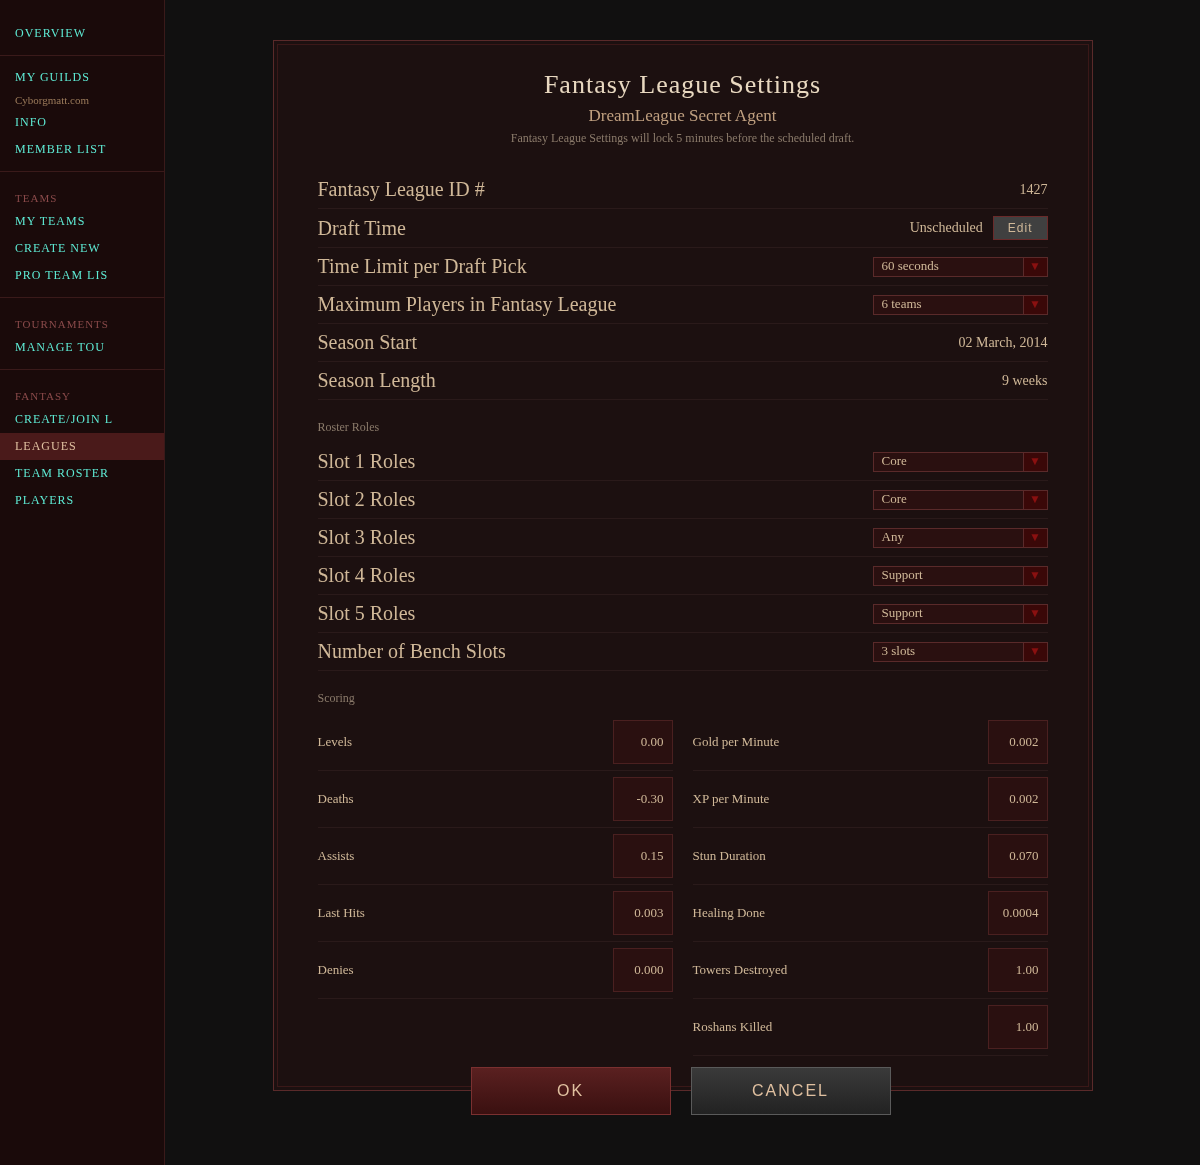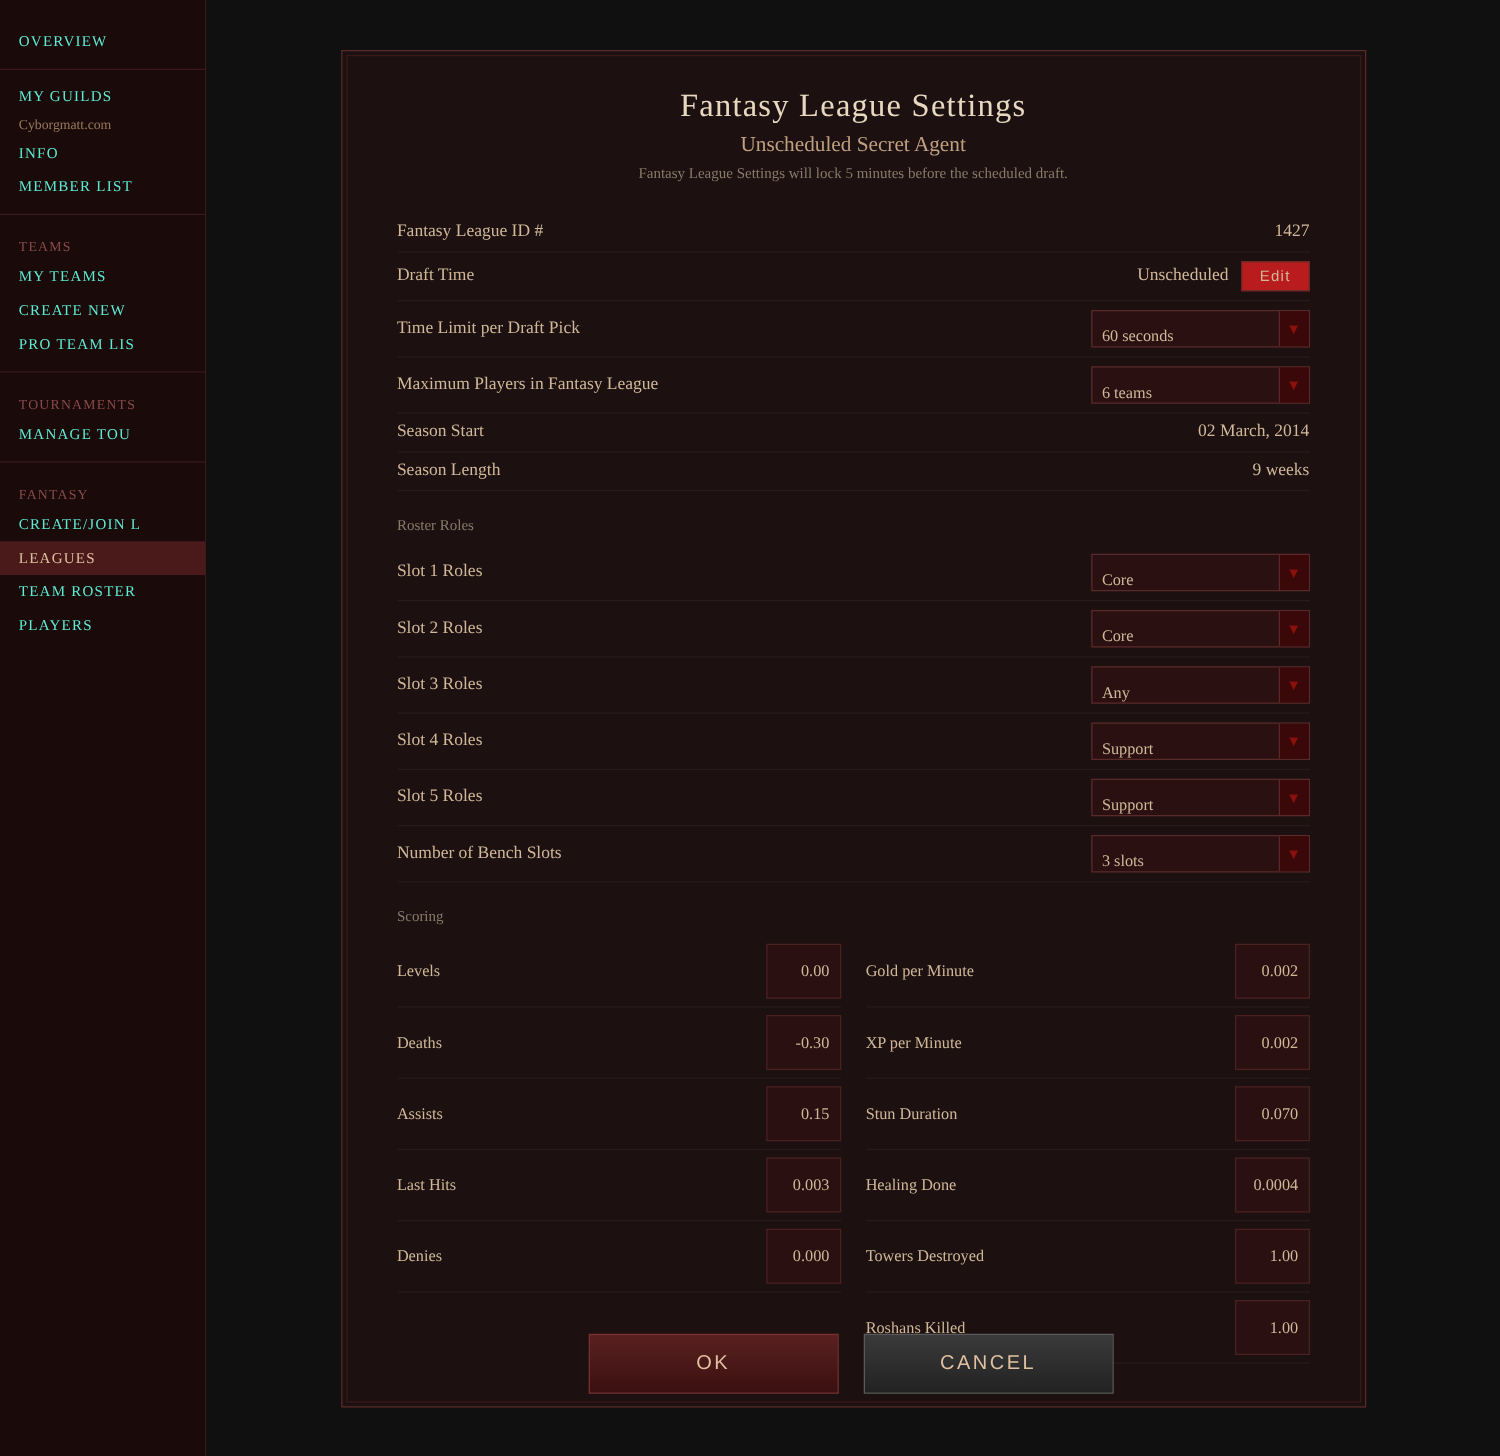--- a/index.html
+++ b/index.html
@@ -110,35 +110,35 @@
     }
     .setting-row {
       display: flex;
       align-items: center;
       justify-content: space-between;
       padding: 7px 0;
       border-bottom: 1px solid #2a1a1a;
     }
     .setting-label {
       color: #d0b898;
+      font-size: 20px;
+    }
+    .setting-value-plain {
+      color: #d0b898;
       font-size: 14px;
     }
-    .setting-value-plain {
-      color: #d0b898;
-      font-size: 14px;
-    }
 
     
     .dropdown {
       display: flex;
-      align-items: flex-end;
+      align-items: flex-start;
       background: #2a1010;
       border: 1px solid #5a2a2a;
       min-width: 160px;
-      height: 30px;
+      height: 20px;
       padding: 0 8px;
       cursor: pointer;
       position: relative;
     }
     .dropdown span {
       color: #d0b898;
       font-size: 13px;
       flex: 1;
     }
     .dropdown-arrow {
@@ -151,21 +151,21 @@
       display: flex;
       align-items: center;
       justify-content: center;
       position: absolute;
       right: 0;
       top: 0;
     }
 
     
     .edit-btn {
-      background: #b91c1c;
+      background: #404040;
       border: 1px solid #6a2a2a;
       color: #d0b898;
       font-size: 12px;
       padding: 4px 14px;
       cursor: pointer;
       letter-spacing: 1px;
     }
 
     
     .section-header {
@@ -268,21 +268,21 @@
   <div class="sidebar-item active">LEAGUES</div>
   <div class="sidebar-item">TEAM ROSTER</div>
   <div class="sidebar-item">PLAYERS</div>
 </div>
 
 <div class="main-area">
   <div class="dialog">
     <div class="dialog-inner">
 
       <div class="dialog-title">Fantasy League Settings</div>
-      <div class="dialog-subtitle">Unscheduled Secret Agent</div>
+      <div class="dialog-subtitle">DreamLeague Secret Agent</div>
       <div class="dialog-note">Fantasy League Settings will lock 5 minutes before the scheduled draft.</div>
 
       <div class="settings-section">
         <div class="setting-row">
           <span class="setting-label">Fantasy League ID #</span>
           <span class="setting-value-plain">1427</span>
         </div>
         <div class="setting-row">
           <span class="setting-label">Draft Time</span>
           <div class="draft-time-cell">

